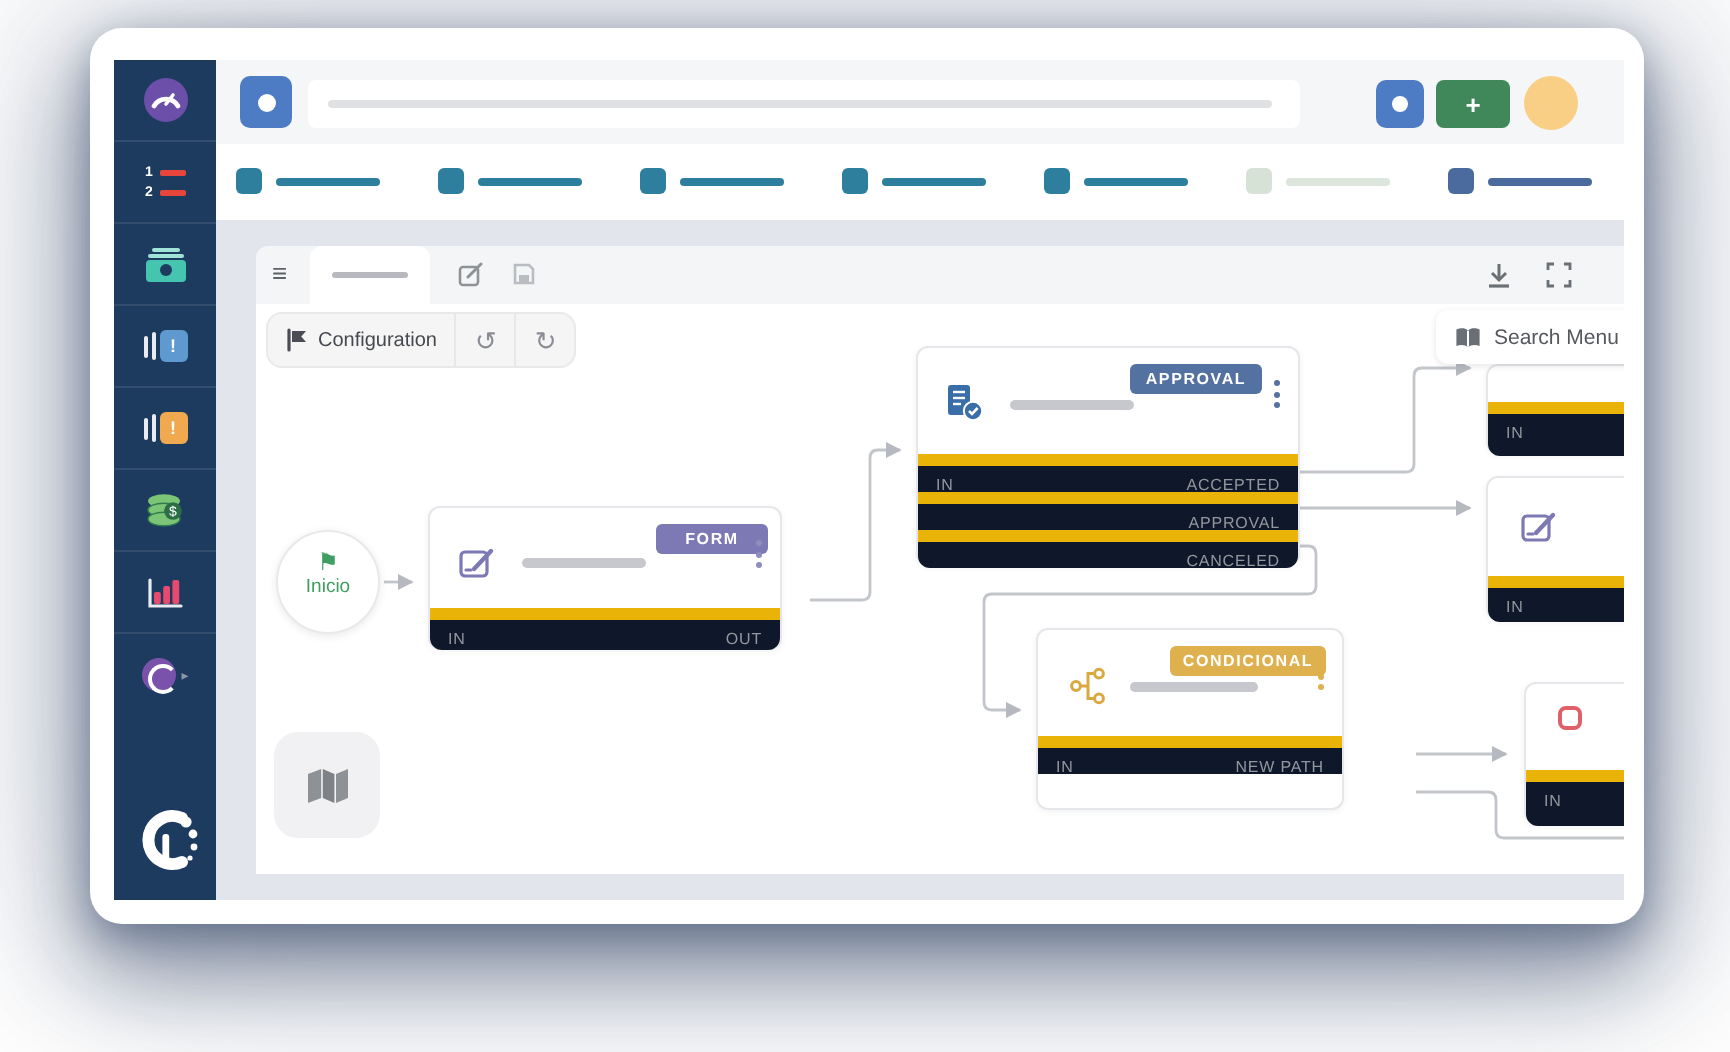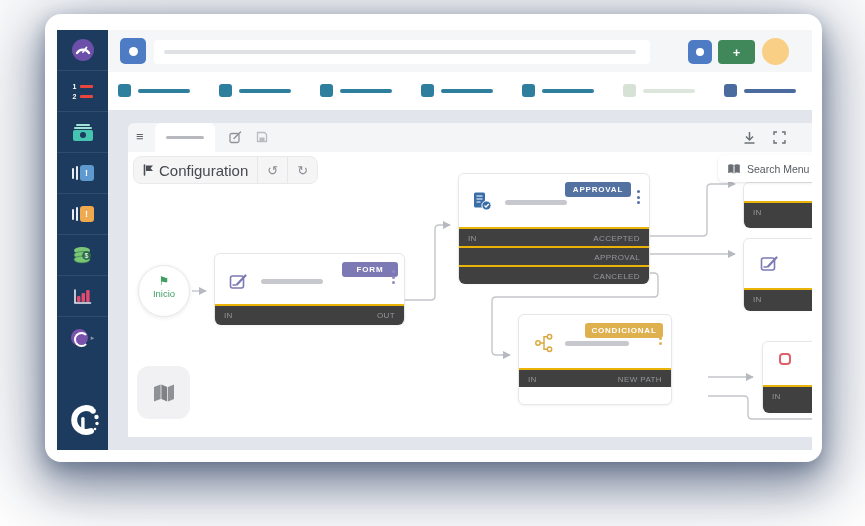--- a/index.html
+++ b/index.html
@@ -63,39 +63,39 @@
   .tab-active .ph { position:absolute; left:11px; top:13px; width:38px; height:3px; background:#b7b9be; border-radius:2px; }
   .strip-ic { position:absolute; top:8px; }
   .canvas { position:absolute; left:0; top:29px; width:684px; height:285px; background:#fff; }
 
   .conn-layer { position:absolute; left:0; top:0; width:684px; height:285px; }
 
   
   .toolbar { position:absolute; left:5px; top:4px; height:28px; display:flex; align-items:stretch; background:#f5f5f6; border:1px solid #e9e9eb; border-radius:8px; z-index:4; }
   .tb-sec { display:flex; align-items:center; padding:0 9px; border-right:1px solid #e7e7e9; }
   .tb-sec:last-child { border-right:none; }
-  .tb-label { font-size:15px; color:#46494e; margin-left:5px; }
+  .tb-label { font-size:10px; color:#46494e; margin-left:5px; }
   .tb-search { position:relative; display:flex; align-items:center; background:#fff; border:1px solid #dcdee0; border-radius:4px; height:18px; padding:0 6px; }
   .tb-search input { border:none; outline:none; width:44px; font-size:8.5px; color:#6b6f74; font-family:"Liberation Sans", sans-serif; background:transparent; margin-left:4px; }
   .tb-search input::placeholder { color:#a6aaaf; }
   .tb-glyph { font-size:13px; color:#8a8e94; line-height:1; }
 
   
   .steps-menu { position:absolute; left:590px; top:3px; width:100px; height:27px; background:#fff; border-radius:6px; box-shadow:0 1px 3px rgba(40,45,60,.12); display:flex; align-items:center; padding-left:9px; z-index:5; }
   .steps-menu span.lbl { font-size:10.5px; color:#55595e; margin-left:6px; white-space:nowrap; }
   .minimap-btn { position:absolute; left:9px; top:214px; width:53px; height:53px; background:#f1f1f3; border-radius:12px; display:flex; align-items:center; justify-content:center; z-index:4; }
 
   
   .node { position:absolute; background:#fff; border:1px solid #e6e7ea; border-radius:6px; box-shadow:0 1px 3px rgba(40,45,60,.06); }
   .badge { position:absolute; top:-4px; height:15px; border-radius:3px; color:#fff; font-size:8px; font-weight:bold; letter-spacing:.8px; display:flex; align-items:center; justify-content:center;margin-top:12px; }
   .kebab { position:absolute; right:9px; top:16px; width:3px; }
   .kebab i { display:block; width:3px; height:3px; border-radius:50%; margin-bottom:2.5px; }
   .node-title-ph { position:absolute; height:5px; border-radius:2.5px; background:#c6c8cd; }
   .node-ic { position:absolute; }
-  .prow { position:absolute; left:0; width:100%; height:19px; background:#404040; border-top:2px solid #eab308; font-size:8px; color:#94979d; letter-spacing:.4px; }
+  .prow { position:absolute; left:0; width:100%; height:19px; background:#0f172a; border-top:6px solid #eab308; font-size:8px; color:#94979d; letter-spacing:.4px; }
   .prow .pl { position:absolute; left:9px; top:5px; }
   .prow .pr { position:absolute; right:9px; top:5px; }
   .footer-last { border-radius:0 0 6px 6px; }
 
   .start-node { position:absolute; left:10px; top:113px; width:52px; height:52px; border-radius:50%; background:#fff; border:1px solid #e9e9ec; box-shadow:0 1px 4px rgba(40,45,60,.10); text-align:center; }
   .start-node .flag { color:#3f9e62; font-size:12px; margin-top:8px; line-height:1.2; }
   .start-node .cap { color:#3f9e62; font-size:9.5px; }
 
   .red-hint { position:absolute; left:16px; top:11px; width:12px; height:12px; border-radius:4px; border:2.5px solid #e0606a; }
 </style>
@@ -305,21 +305,21 @@
                 <polygon points="9.4,1.5 15.2,4 15.2,18.5 9.4,16" fill="#7e8186"></polygon>
                 <polygon points="16,4 22,1.5 22,16 16,18.5" fill="#8e9196"></polygon>
               </svg>
             </div>
 
             <div class="start-node">
               <div class="flag">⚑</div>
               <div class="cap">Inicio</div>
             </div>
 
-            <div class="node" style="left:86px; top:101px; width:191px; height:72px;">
+            <div class="node" style="left:86px; top:101px; width:177px; height:72px;">
               <div class="badge" style="right:6px; width:56px; background:#7d79b4;">FORM</div>
               <svg class="node-ic" style="left:14px; top:18px;" width="19" height="19" viewBox="0 0 19 19">
                 <rect x="1.5" y="4" width="13" height="12" rx="2" fill="none" stroke="#7d79b4" stroke-width="1.6"></rect>
                 <line x1="4" y1="13" x2="6.5" y2="13" stroke="#7d79b4" stroke-width="1.6" stroke-linecap="round"></line>
                 <line x1="8" y1="12.5" x2="16.5" y2="3.5" stroke="#7d79b4" stroke-width="2.2" stroke-linecap="round"></line>
               </svg>
               <span class="node-title-ph" style="left:46px; top:25px; width:62px;"></span>
               <div class="kebab">
                   <i style="background:#8f8cc0;"></i>
                   <i style="background:#8f8cc0;"></i>

